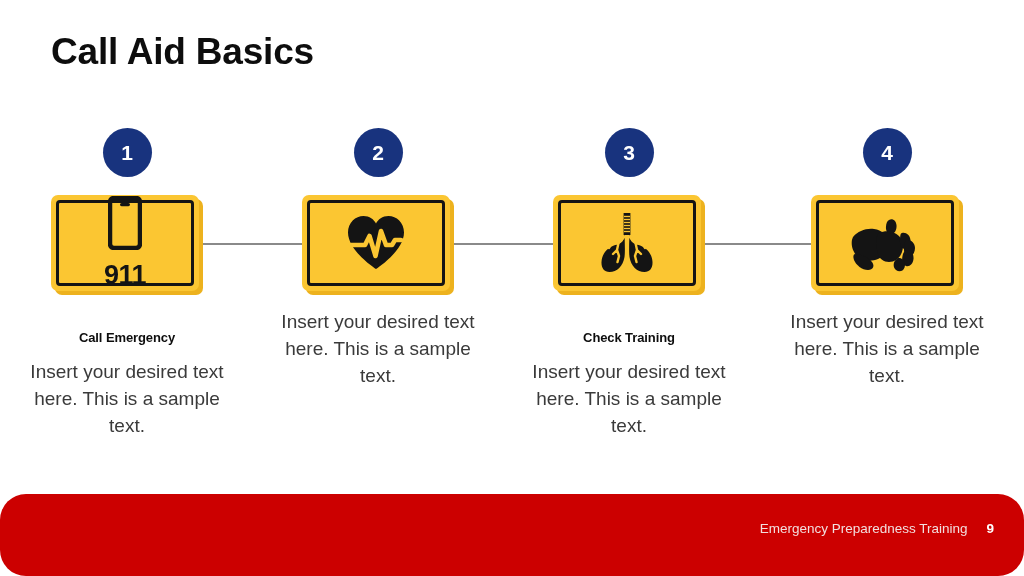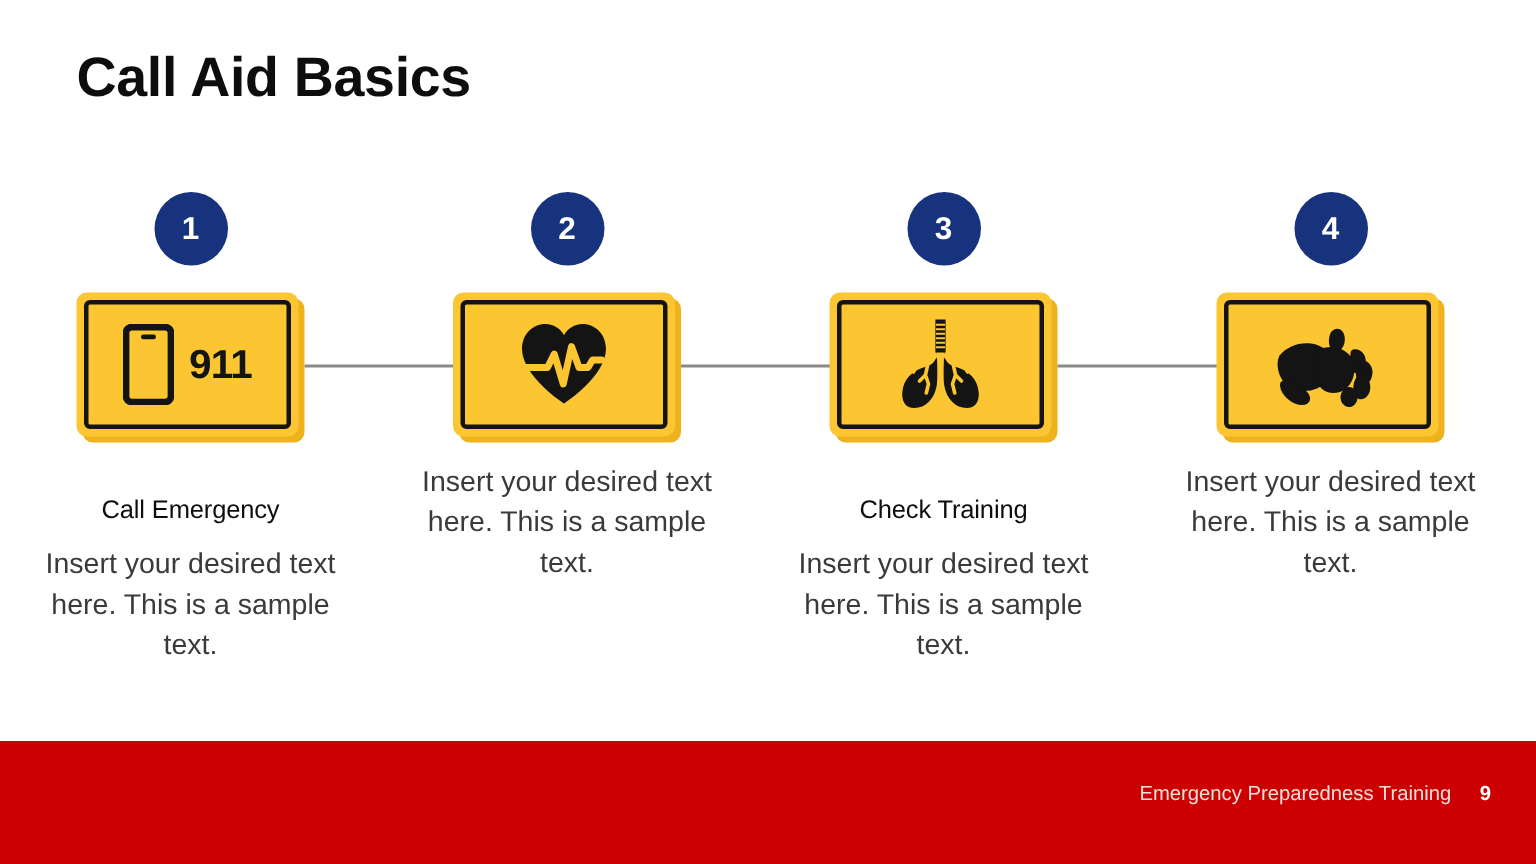--- a/index.html
+++ b/index.html
@@ -101,20 +101,21 @@
   }
   .card-icon {
     position: absolute;
     left: 0; top: 0; right: 0; bottom: 0;
     display: flex;
     align-items: center;
     justify-content: center;
   }
   .card-icon.with-text {
     gap: 10px;
+    flex-direction: column;
   }
   .emg-number {
     font-size: 27px;
     font-weight: bold;
     color: #141414;
     letter-spacing: -0.5px;
   }
 
   
   .connector {
@@ -124,41 +125,42 @@
     background: #8a8a8a;
     z-index: 0;
   }
   .conn-1 { left: 203px; width: 101px; }
   .conn-2 { left: 454px; width: 101px; }
   .conn-3 { left: 705px; width: 108px; }
 
   
   .step-title {
     margin-top: 35px;
-    font-size: 17px;
-    font-weight: normal;
+    font-size: 13px;
+    font-weight: bold;
     color: #0d0d0d;
     letter-spacing: -0.1px;
   }
   .step-desc {
     margin-top: 14px;
     font-size: 19px;
     line-height: 1.42;
     color: #3a3a3a;
     padding: 0 28px;
   }
 
   
   .footer {
     position: absolute;
     left: 0;
     bottom: 0;
     width: 1024px;
     height: 82px;
     background: #CC0000;
+    border-radius: 26px;
   }
   .footer-inner {
     position: absolute;
     right: 30px;
     top: 27px;
     display: flex;
     align-items: baseline;
     gap: 19px;
   }
   .footer-text {

